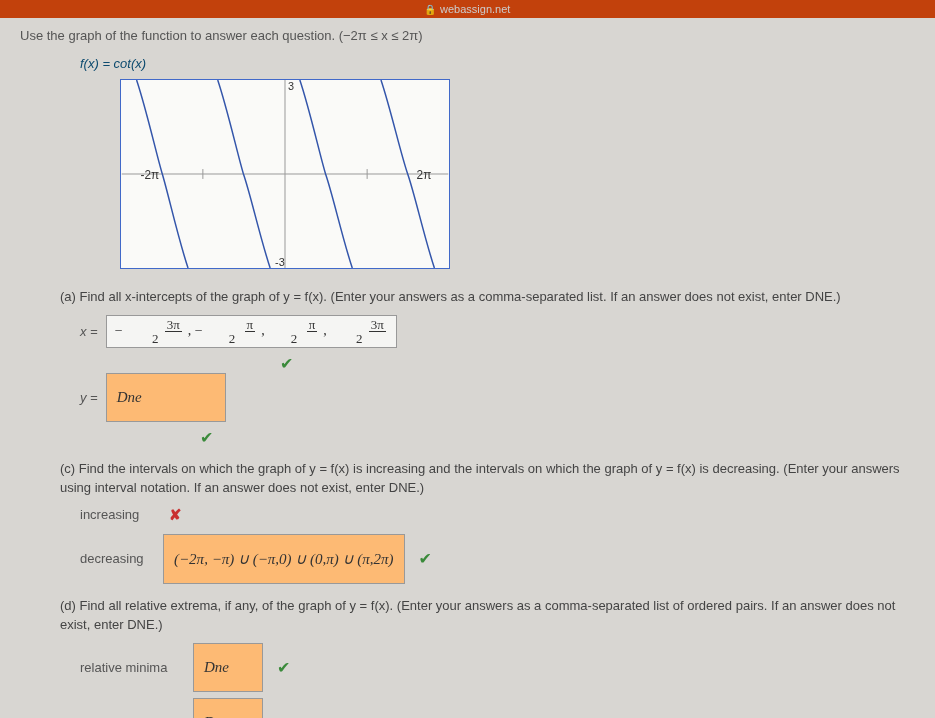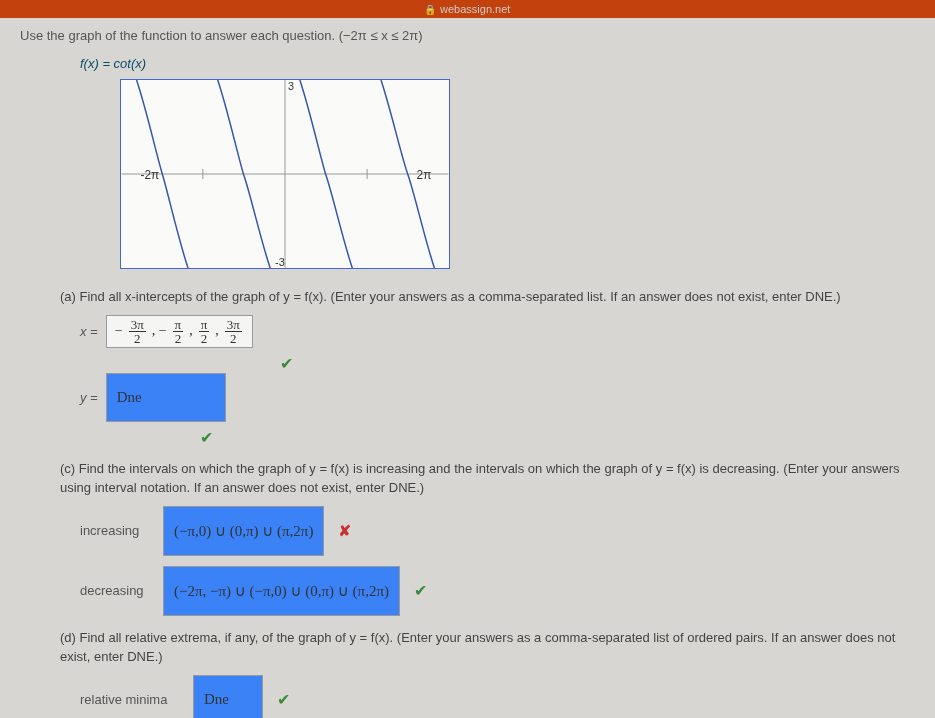--- a/index.html
+++ b/index.html
@@ -55,46 +55,47 @@
       gap: 8px;
       margin-bottom: 6px;
     }
     .label {
       font-size: 13px;
       color: #555;
     }
     .italic { font-style: italic; }
     .answer-box {
       border: 1px solid #999;
-      background: #3b82f6;
+      background: #fdba74;
       padding: 15px 10px;
       min-width: 40px;
       font-family: 'Times New Roman', serif;
       font-size: 15px;
+      font-style: italic;
       display: inline-block;
     }
     .frac-box {
       border: 1px solid #999;
       background: #f5f5f3;
       padding: 2px 8px;
       display: inline-flex;
       align-items: center;
       gap: 4px;
       font-family: 'Times New Roman', serif;
       font-size: 14px;
     }
     .frac {
       display: inline-flex;
       flex-direction: column;
       align-items: center;
       line-height: 1;
       font-size: 13px;
       margin: 0 2px;
     }
-    .frac .num { border-bottom: 1px solid #333; padding: 0 2px; }
+    .frac .num { border-bottom: 1px solid #333; padding: 0 2px; margin-left: 36px; }
     .frac .den { padding: 0 2px; }
     .check {
       color: #3a8a3a;
       font-size: 16px;
       margin-left: 6px;
     }
     .cross {
       color: #c93030;
       font-size: 15px;
       font-weight: bold;
@@ -170,21 +171,20 @@
 
   <div class="answer-row">
     <span class="label italic">y =</span>
     <span class="answer-box" style="min-width:120px;">Dne</span>
   </div>
   <div class="check-below">✔</div>
 
   <div class="question">(c) Find the intervals on which the graph of y = f(x) is increasing and the intervals on which the graph of y = f(x) is decreasing. (Enter your answers using interval notation. If an answer does not exist, enter DNE.)</div>
   <div class="answer-row">
     <span class="label" style="min-width:75px;">increasing</span>
-    <span class="answer-box">(−π,0) ∪ (0,π) ∪ (π,2π)</span>
     <span class="cross">✘</span>
   </div>
   <div class="answer-row" style="margin-top:10px;">
     <span class="label" style="min-width:75px;">decreasing</span>
     <span class="answer-box">(−2π, −π) ∪ (−π,0) ∪ (0,π) ∪ (π,2π)</span>
     <span class="check">✔</span>
   </div>
 
   <div class="question">(d) Find all relative extrema, if any, of the graph of y = f(x). (Enter your answers as a comma-separated list of ordered pairs. If an answer does not exist, enter DNE.)</div>
   <div class="answer-row">

